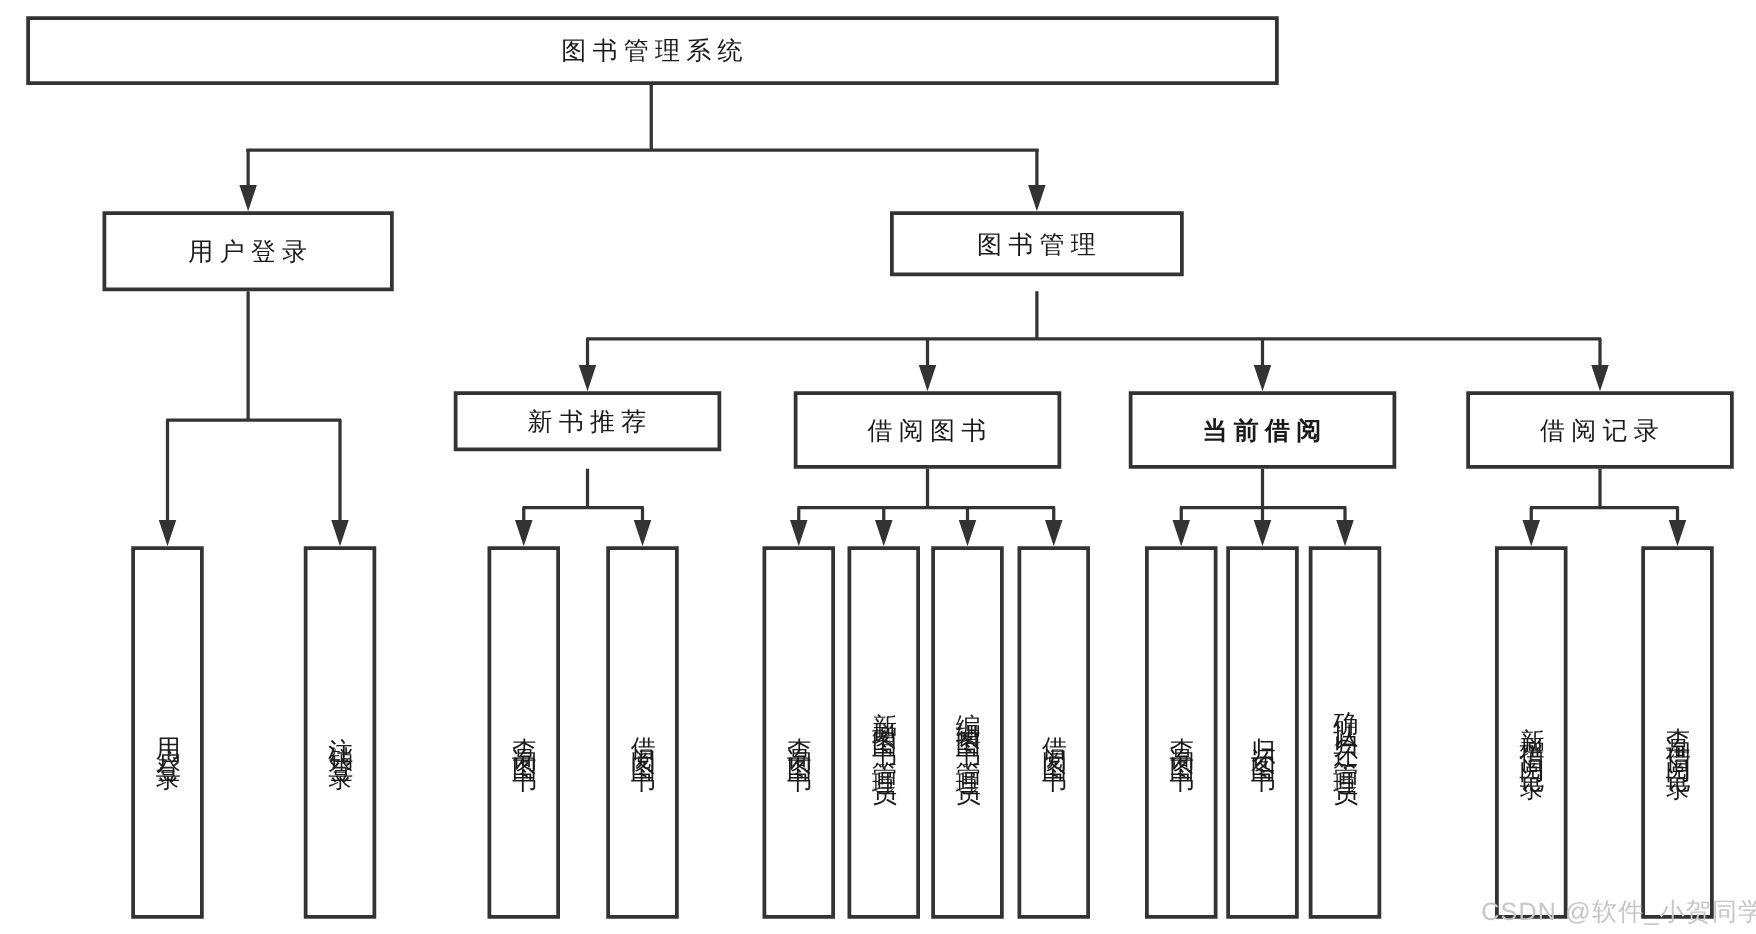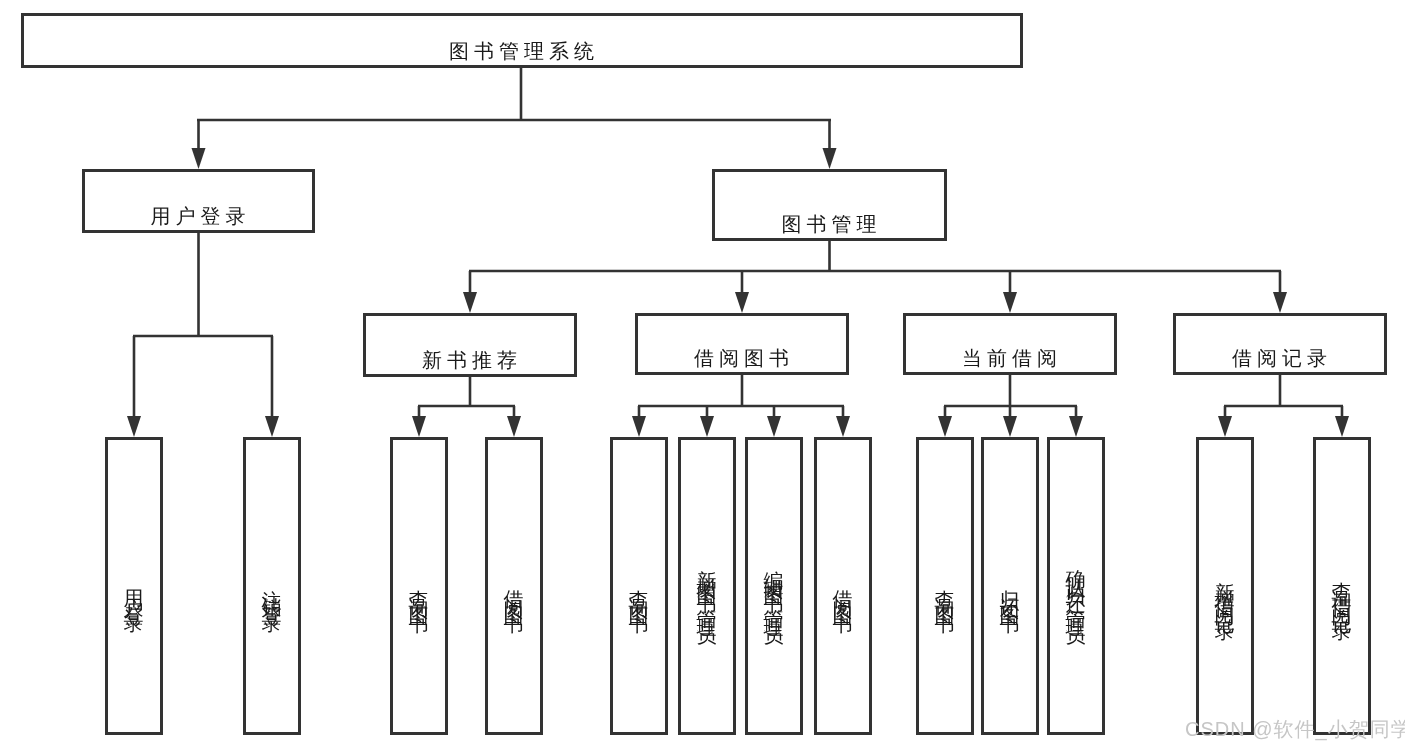--- a/index.html
+++ b/index.html
@@ -23,21 +23,21 @@
     width: 1405px;
     height: 747px;
     pointer-events: none;
   }
   .node {
     position: absolute;
     box-sizing: border-box;
     border: 3px solid #333333;
     background: #ffffff;
     display: flex;
-    align-items: flex-end;
+    align-items: center;
     justify-content: center;
     font-size: 20px;
     letter-spacing: 5px;
     white-space: nowrap;
   }
   .node .hlabel {
     transform: translateX(2px); 
   }
   .vnode {
     position: absolute;
@@ -140,31 +140,31 @@
     </g>
   </svg>
 
   <div class="node" style="left:21px; top:13px; width:1002px; height:55px;">
     <span class="hlabel">图书管理系统</span>
   </div>
 
   <div class="node" style="left:82px; top:169px; width:233px; height:64px;">
     <span class="hlabel">用户登录</span>
   </div>
-  <div class="node" style="left:712px; top:169px; width:235px; height:72px;">
+  <div class="node" style="left:712px; top:169px; width:235px; height:52px;">
     <span class="hlabel">图书管理</span>
   </div>
 
-  <div class="node" style="left:363px; top:313px; width:214px; height:64px;">
+  <div class="node" style="left:363px; top:313px; width:214px; height:48px;">
     <span class="hlabel">新书推荐</span>
   </div>
   <div class="node" style="left:635px; top:313px; width:214px; height:62px;">
     <span class="hlabel">借阅图书</span>
   </div>
-  <div class="node" style="left:903px; top:313px; width:214px; height:62px;">
+  <div class="node" style="left:903px; top:313px; width:214px; height:62px;font-weight:bold;">
     <span class="hlabel">当前借阅</span>
   </div>
   <div class="node" style="left:1173px; top:313px; width:214px; height:62px;">
     <span class="hlabel">借阅记录</span>
   </div>
 
   <div class="vnode" style="left:105px;">
     <span class="vlabel">用户登录</span>
   </div>
   <div class="vnode" style="left:243px;">

